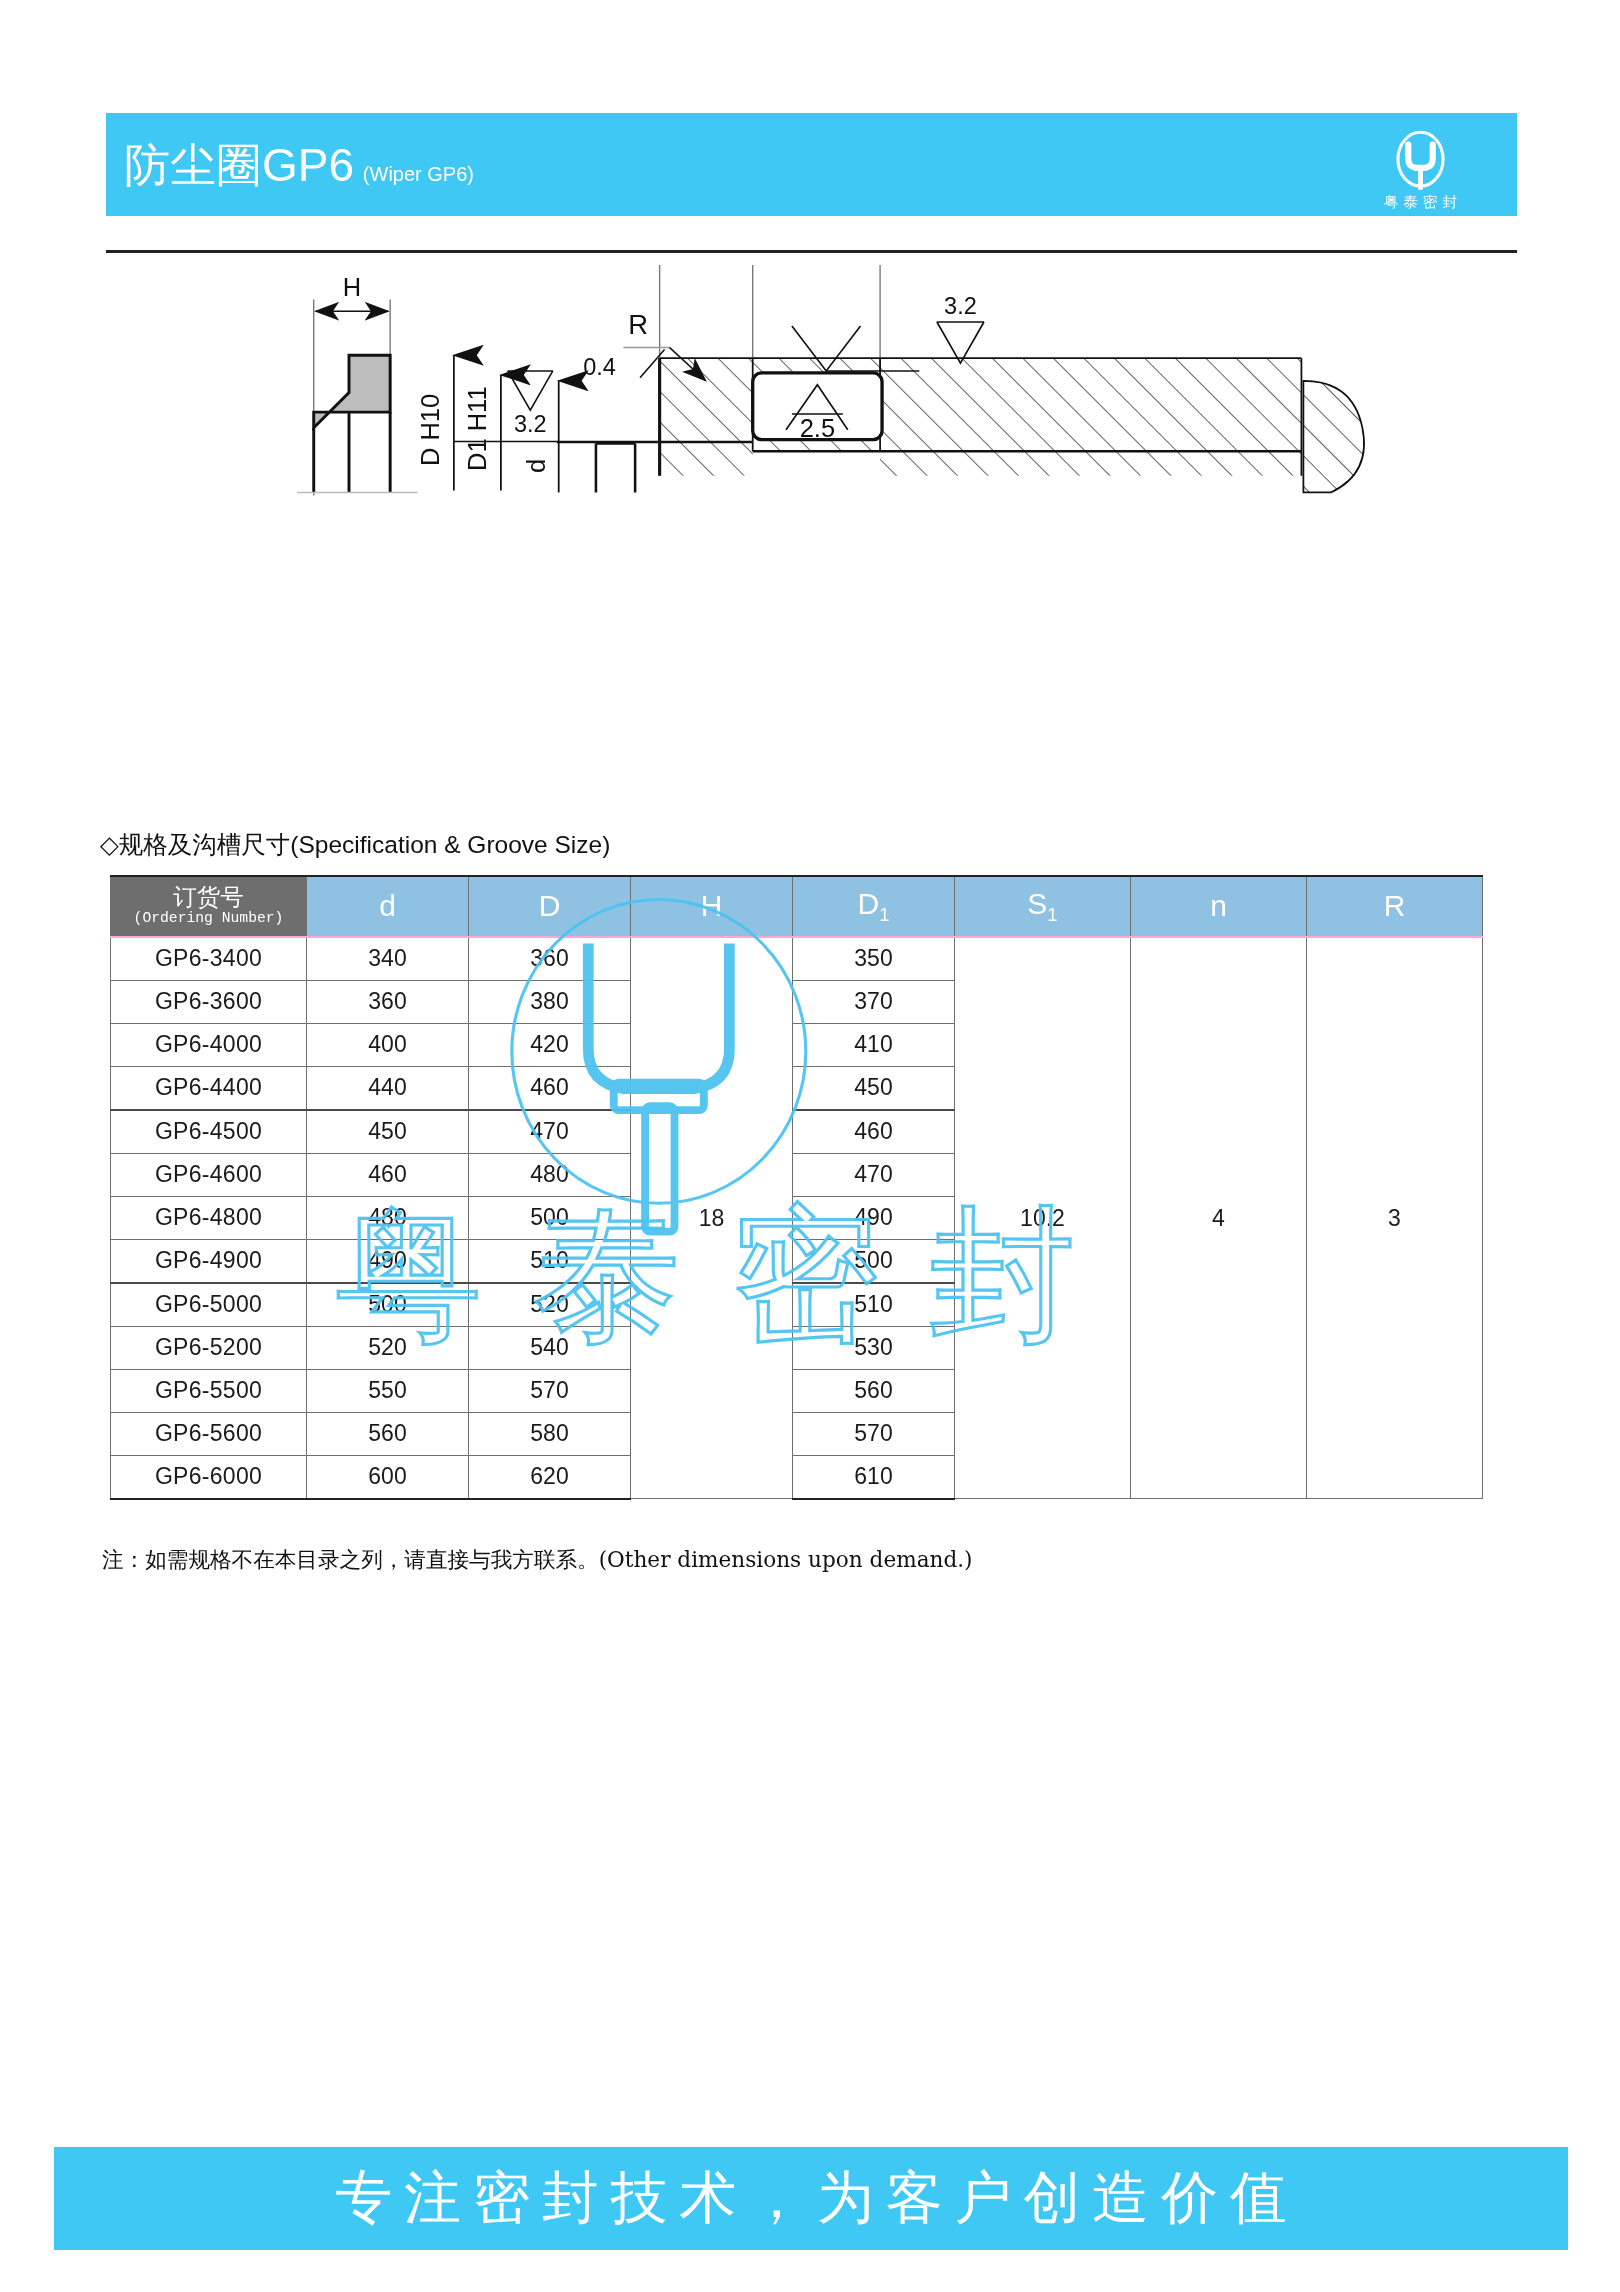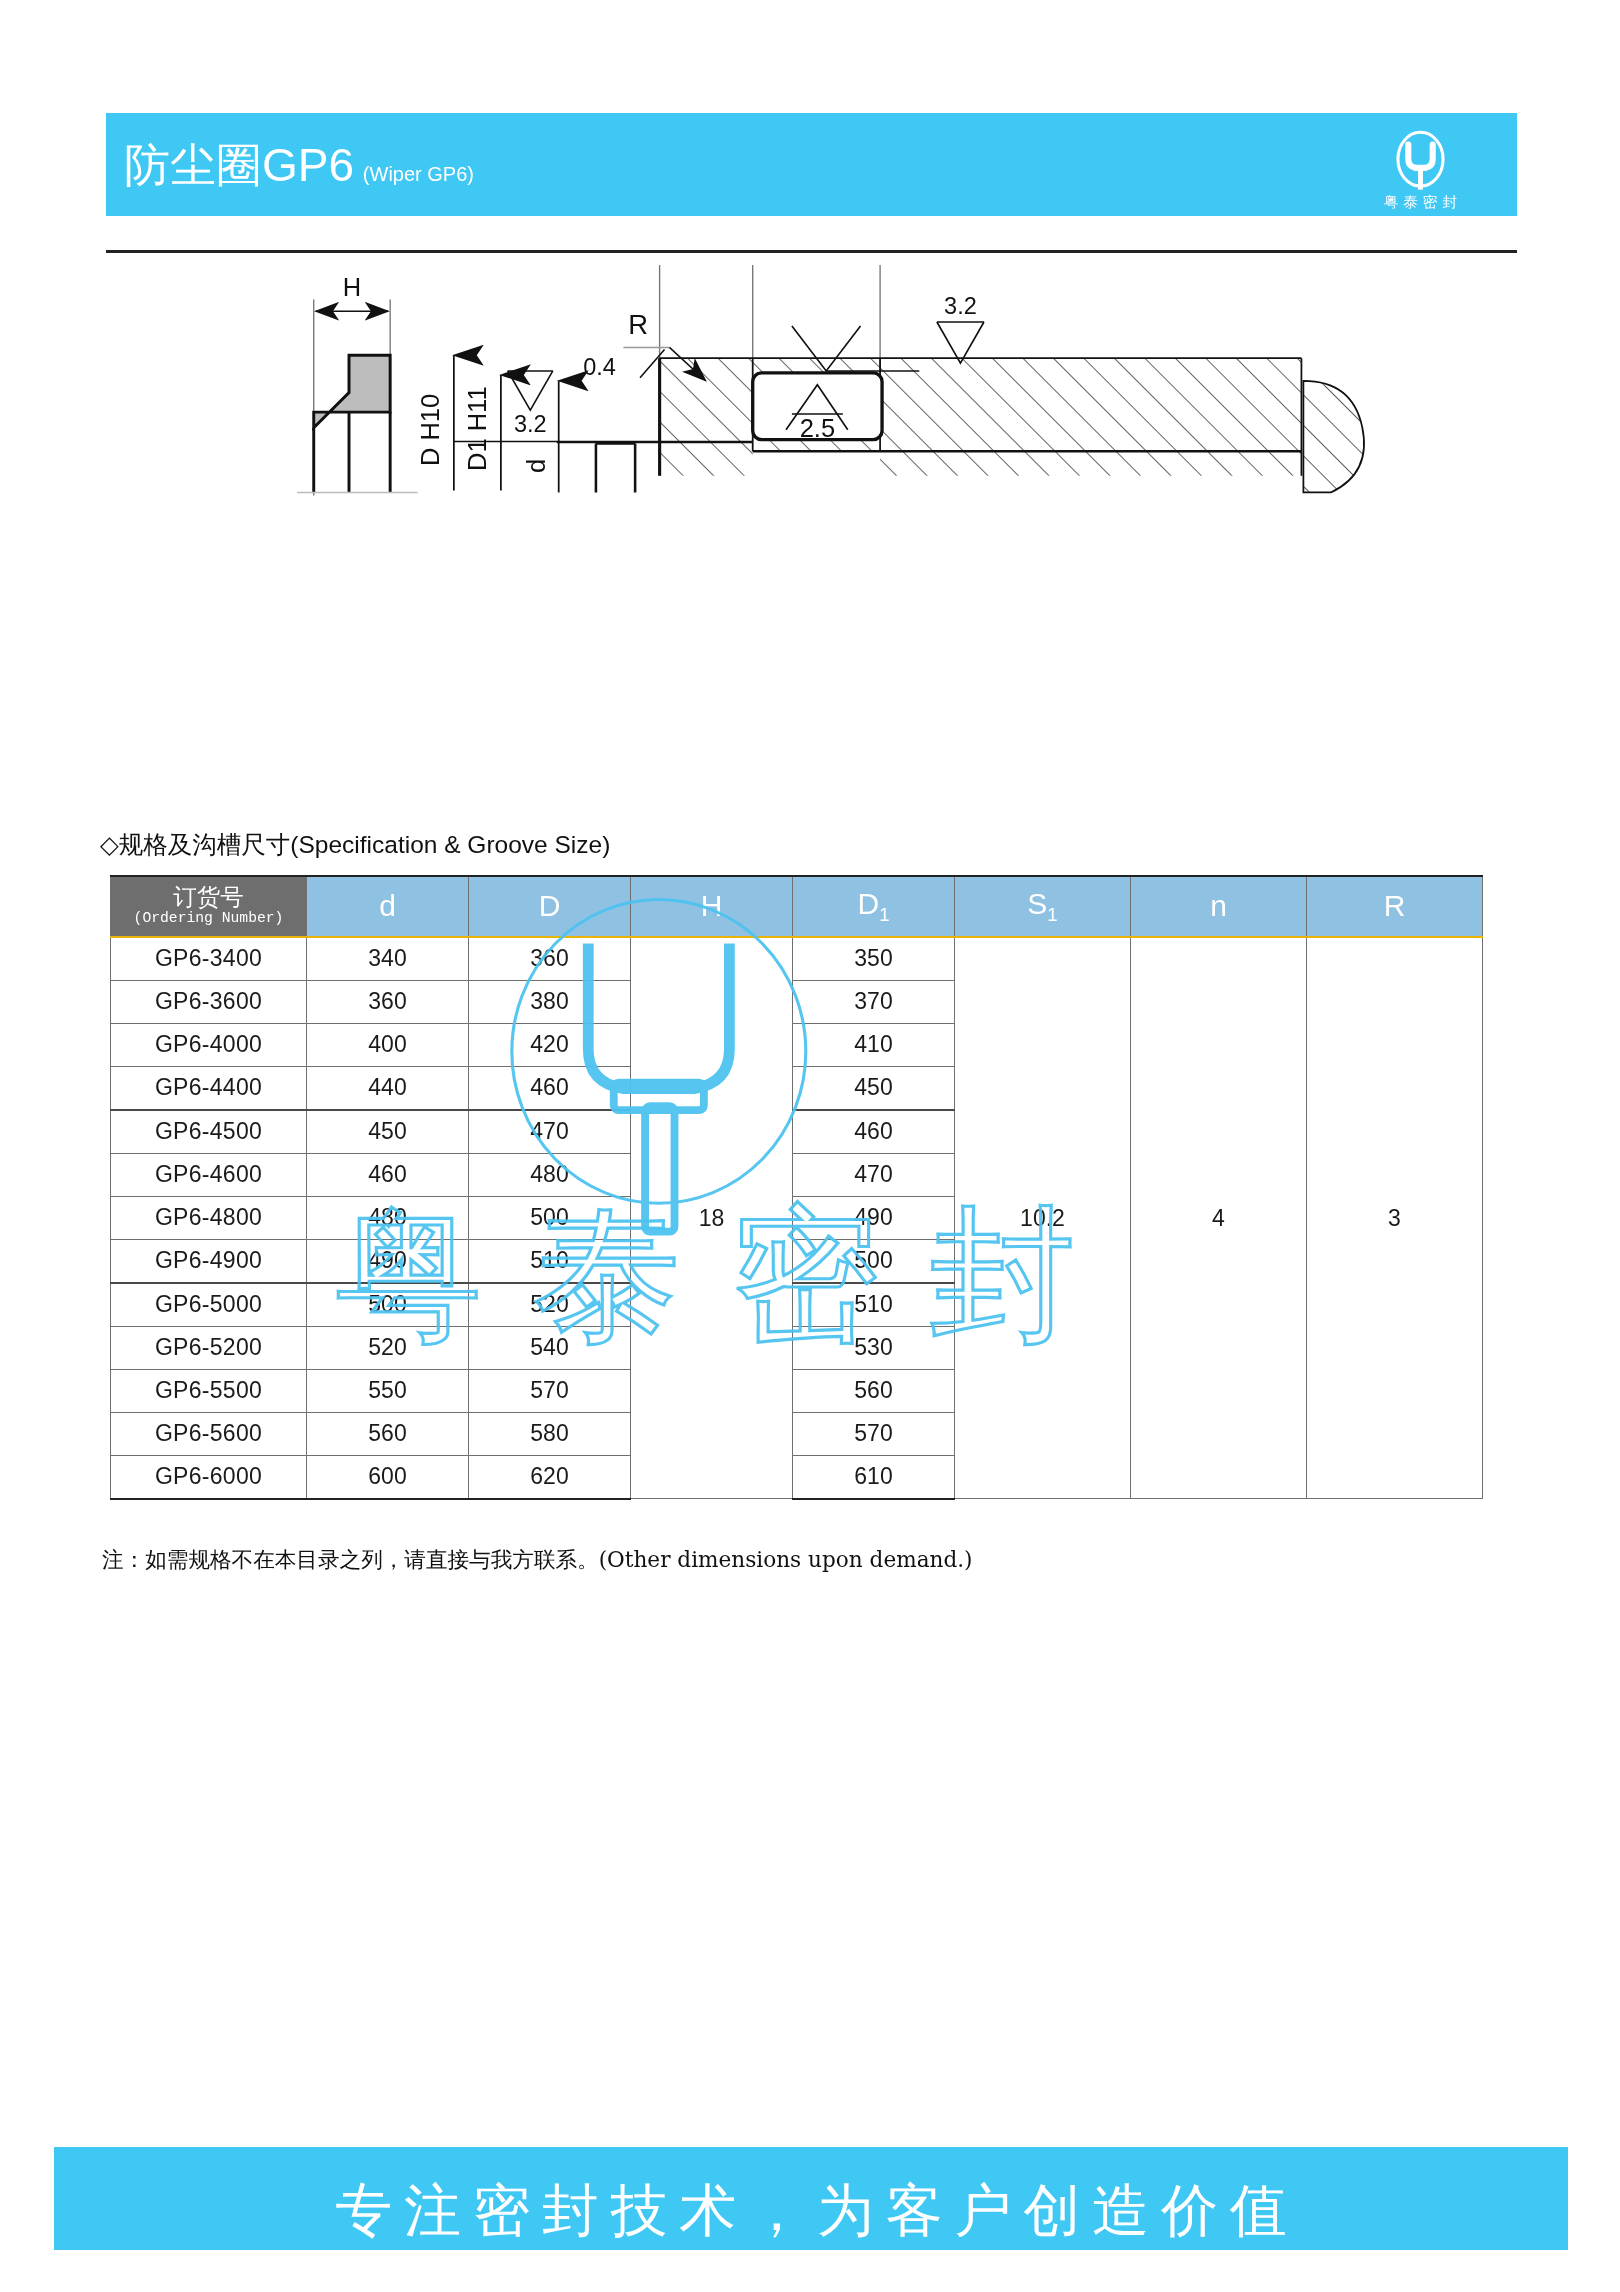--- a/index.html
+++ b/index.html
@@ -126,21 +126,21 @@
     text-align: center;
     background: transparent;
   }
   table.spec thead th {
     background: #8fc1e3;
     height: 53px;
     font-weight: normal;
     font-size: 30px;
     color: #ffffff;
     border-top: 2.9px solid #222;
-    border-bottom: 2px solid #eab308;
+    border-bottom: 2px solid #f9a8d4;
   }
   table.spec thead th.ord {
     background: #6e6e6e;
     padding: 2px 0 3.9px;
   }
   .ord-cn {
     display: block;
     font-size: 23.5px;
     line-height: 1.05;
     font-family: "DejaVu Sans", sans-serif;
@@ -178,21 +178,21 @@
 
   
   #footer-bar {
     position: absolute;
     left: 54px;
     top: 2147px;
     width: 1514px;
     height: 103px;
     background: #40c8f4;
     display: flex;
-    align-items: flex-end;
+    align-items: center;
     justify-content: center;
   }
   #footer-slogan {
     color: #ffffff;
     font-size: 57px;
     letter-spacing: 11.8px;
     text-indent: 11.8px;
     font-family: "DejaVu Serif", serif;
     white-space: nowrap;
   }

